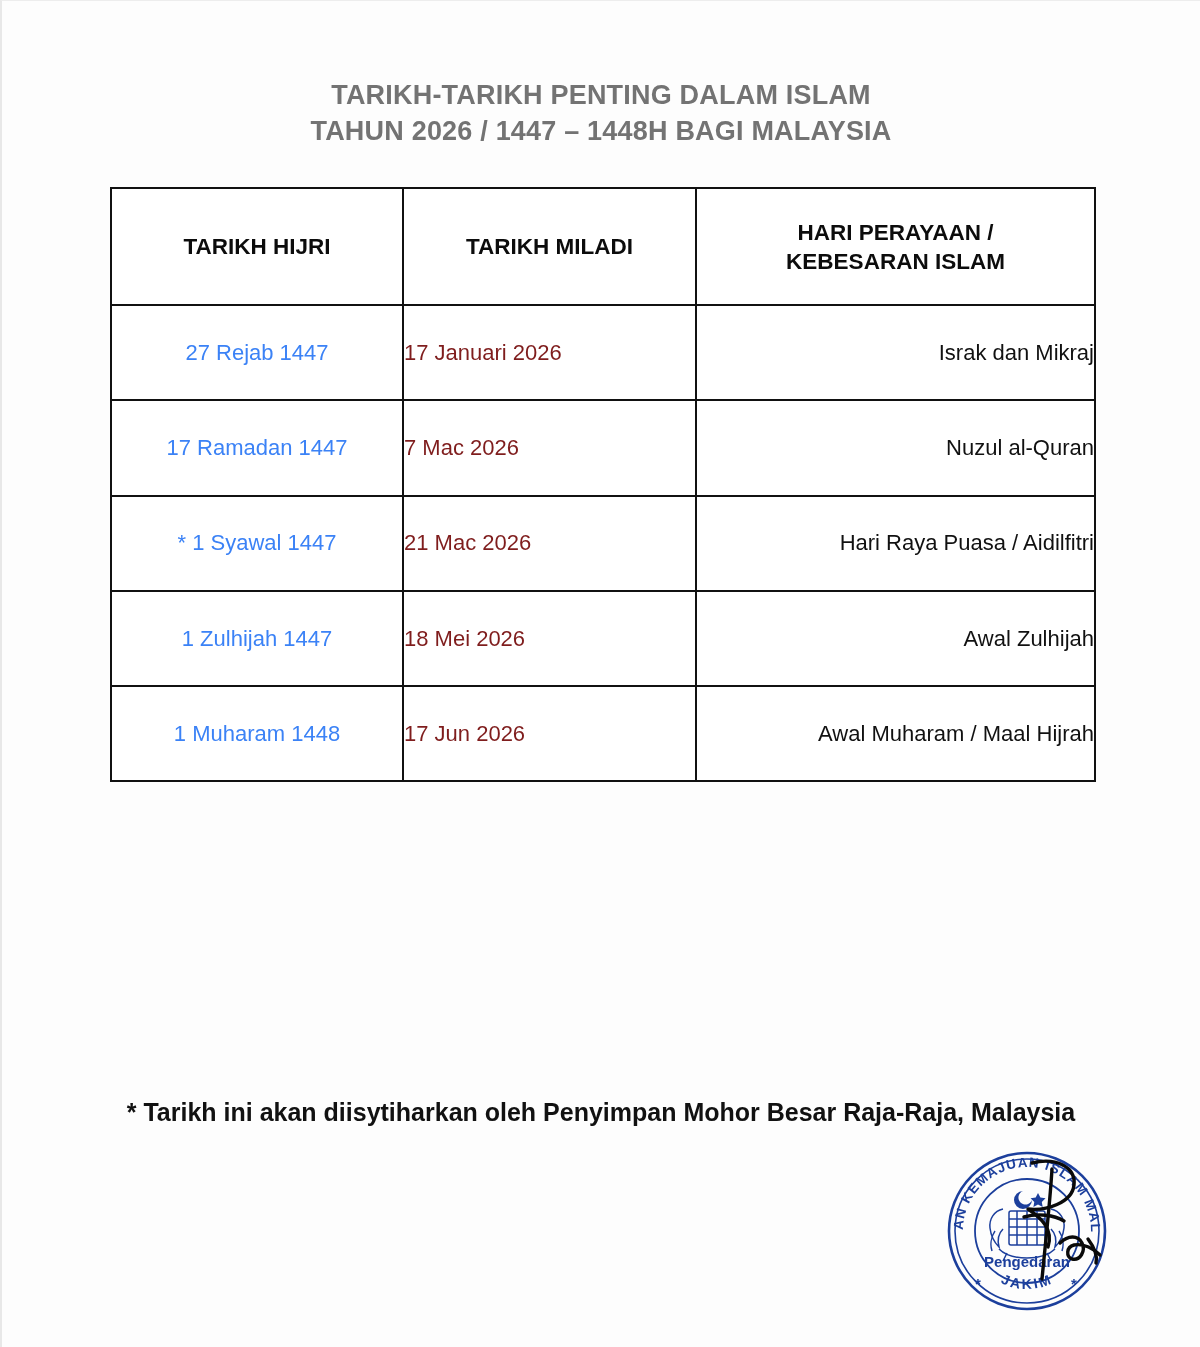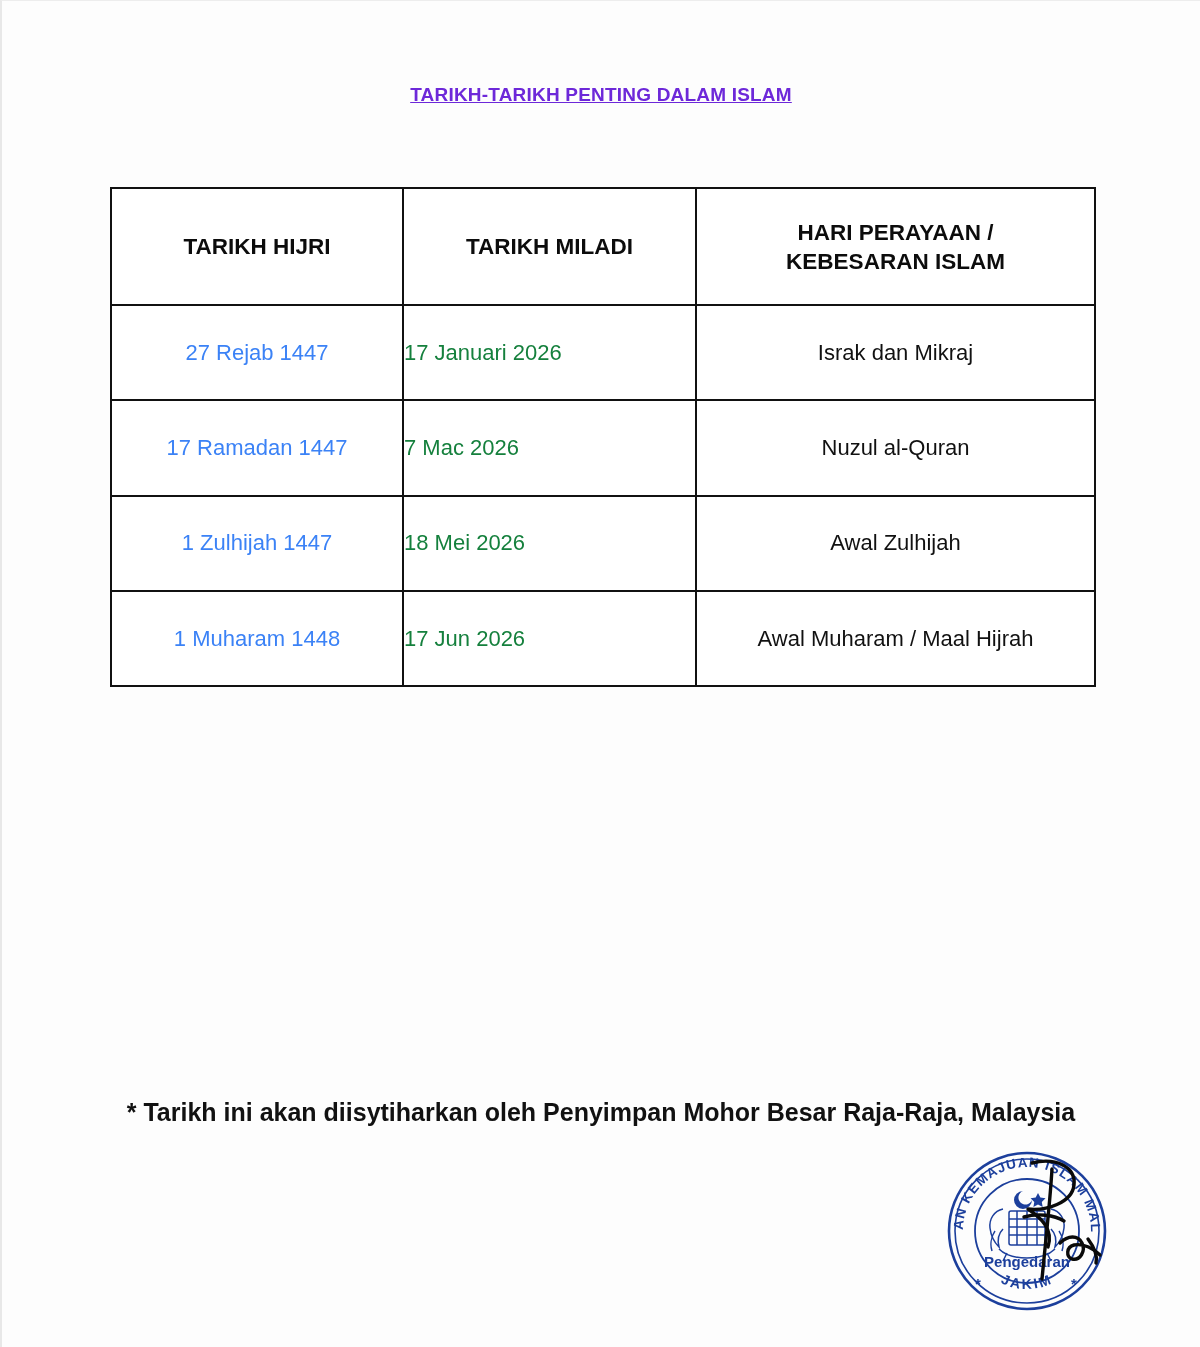--- a/index.html
+++ b/index.html
@@ -26,27 +26,26 @@
 
   
   .title-block {
     position: absolute;
     left: 0;
     right: 0;
     top: 76px;
     text-align: center;
   }
   .title-line {
-    font-size: 19px;
+    font-size: 27px;
     font-weight: bold;
     letter-spacing: 0.2px;
     line-height: 36px;
-    color: #6d28d9;
+    color: #737373;
     white-space: nowrap;
-    text-decoration: underline;
   }
 
   
   .table-wrap {
     position: absolute;
     left: 108px;
     top: 186px;
     width: 1092px;
   }
   table.cal {
@@ -81,24 +80,24 @@
   td.hijri {
     text-align: center;
     font-size: 22px;
     font-weight: normal;
     color: #3b82f6;
   }
   td.miladi {
     text-align: left;
     padding-left: 35px;
     font-size: 22px;
-    color: #15803d;
+    color: #7f1d1d;
   }
   td.event {
-    text-align: center;
+    text-align: right;
     padding-left: 38px;
     font-size: 22px;
     color: #111111;
   }
 
   
   .footnote {
     position: absolute;
     left: 0;
     right: 0;
@@ -128,20 +127,21 @@
     pointer-events: none;
   }
 </style>
 </head>
 <body>
 
 <div class="page">
 
   <div class="title-block">
     <div class="title-line">TARIKH-TARIKH PENTING DALAM ISLAM</div>
+    <div class="title-line">TAHUN 2026 / 1447 – 1448H BAGI MALAYSIA</div>
   </div>
 
   <div class="table-wrap">
     <table class="cal">
       <colgroup>
         <col class="c-hijri">
         <col class="c-miladi">
         <col class="c-event">
       </colgroup>
       <thead>
@@ -159,20 +159,25 @@
             <td class="hijri">27 Rejab 1447</td>
             <td class="miladi">17 Januari 2026</td>
             <td class="event">Israk dan Mikraj</td>
           </tr>
           <tr>
             <td class="hijri">17 Ramadan 1447</td>
             <td class="miladi">7 Mac 2026</td>
             <td class="event">Nuzul al-Quran</td>
           </tr>
           <tr>
+            <td class="hijri">* 1 Syawal 1447</td>
+            <td class="miladi">21 Mac 2026</td>
+            <td class="event">Hari Raya Puasa / Aidilfitri</td>
+          </tr>
+          <tr>
             <td class="hijri">1 Zulhijah 1447</td>
             <td class="miladi">18 Mei 2026</td>
             <td class="event">Awal Zulhijah</td>
           </tr>
           <tr>
             <td class="hijri">1 Muharam 1448</td>
             <td class="miladi">17 Jun 2026</td>
             <td class="event">Awal Muharam / Maal Hijrah</td>
           </tr>
         </tbody>

